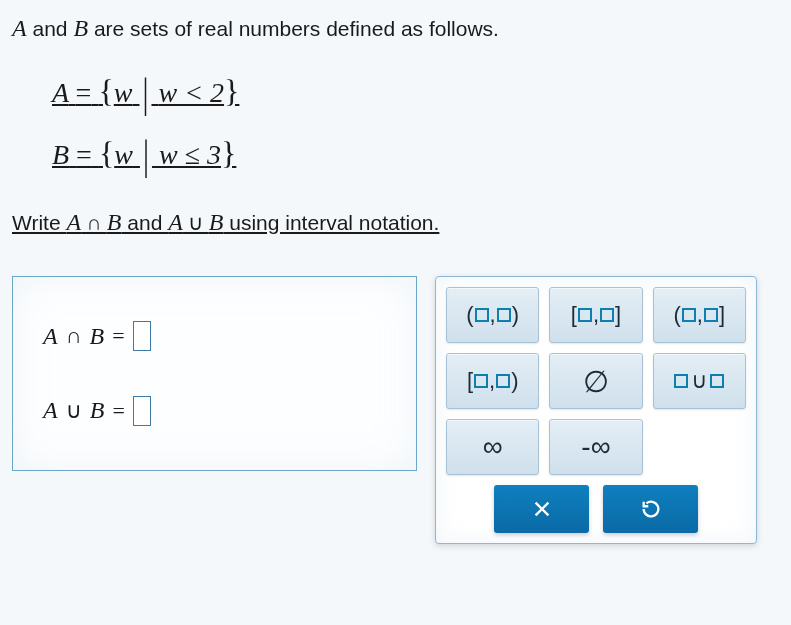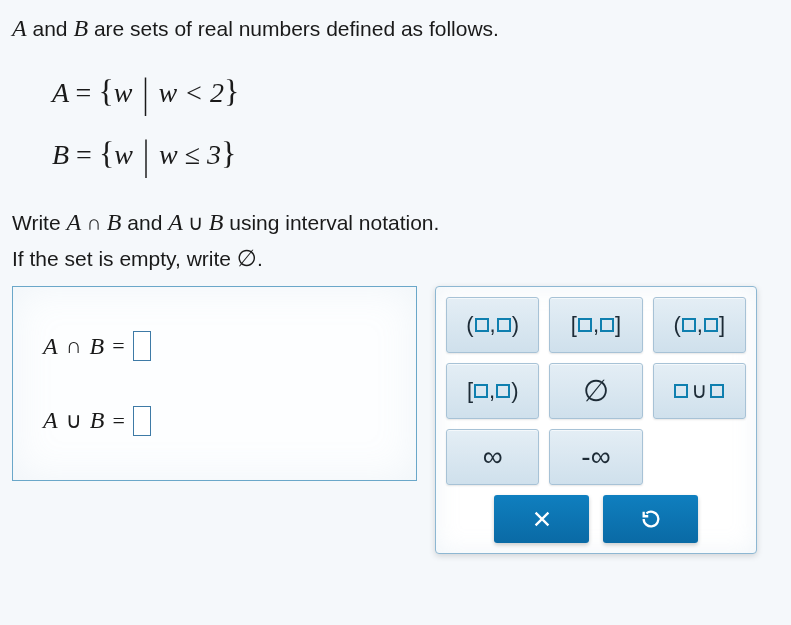--- a/index.html
+++ b/index.html
@@ -17,26 +17,28 @@
     line-height: 1.5;
     margin-bottom: 10px;
   }
   .math-italic { font-style: italic; font-family: 'Times New Roman', serif; font-size: 24px; }
   .set-defs {
     margin: 14px 0 18px 40px;
     font-family: 'Times New Roman', serif;
     font-size: 28px;
     font-style: italic;
     line-height: 1.95;
+    text-decoration: underline;
   }
   .set-defs .bar { display:inline-block; font-style:normal; font-size:30px; font-weight:300; transform:scaleY(1.4) translateY(1px); margin:0 3px;}
   .instruction {
     font-size: 21px;
     line-height: 1.6;
-    margin-bottom: 8px;
+    margin-bottom: 35px;
+    text-decoration: underline;
   }
   .instruction .sym { font-family:'Times New Roman',serif; }
   .work-area {
     display: flex;
     gap: 18px;
     align-items: flex-start;
   }
   .answer-box {
     border: 1px solid #6aa7c9;
     background: #fdfeff;
@@ -118,23 +120,20 @@
   </div>
   <div>
     <span>B</span> <span style="font-style:normal">=</span> <span style="font-style:normal;font-size:32px">{</span><span>w</span> <span class="bar">|</span> <span>w ≤ 3</span><span style="font-style:normal;font-size:32px">}</span>
   </div>
 </div>
 
 <div class="instruction">
   <div>
     <span>Write </span><span class="math-italic">A</span><span class="sym"> ∩ </span><span class="math-italic">B</span><span> and </span><span class="math-italic">A</span><span class="sym"> ∪ </span><span class="math-italic">B</span><span> using interval notation.</span>
   </div>
-  <div>
-    <span>If the set is empty, write </span><span class="sym" style="font-size:23px">∅</span><span>.</span>
-  </div>
 </div>
 
 <div class="work-area">
 
   <div class="answer-box">
     <div class="answer-row">
       <span>A</span>
       <span class="op">∩</span>
       <span>B</span>
       <span class="op">=</span>

